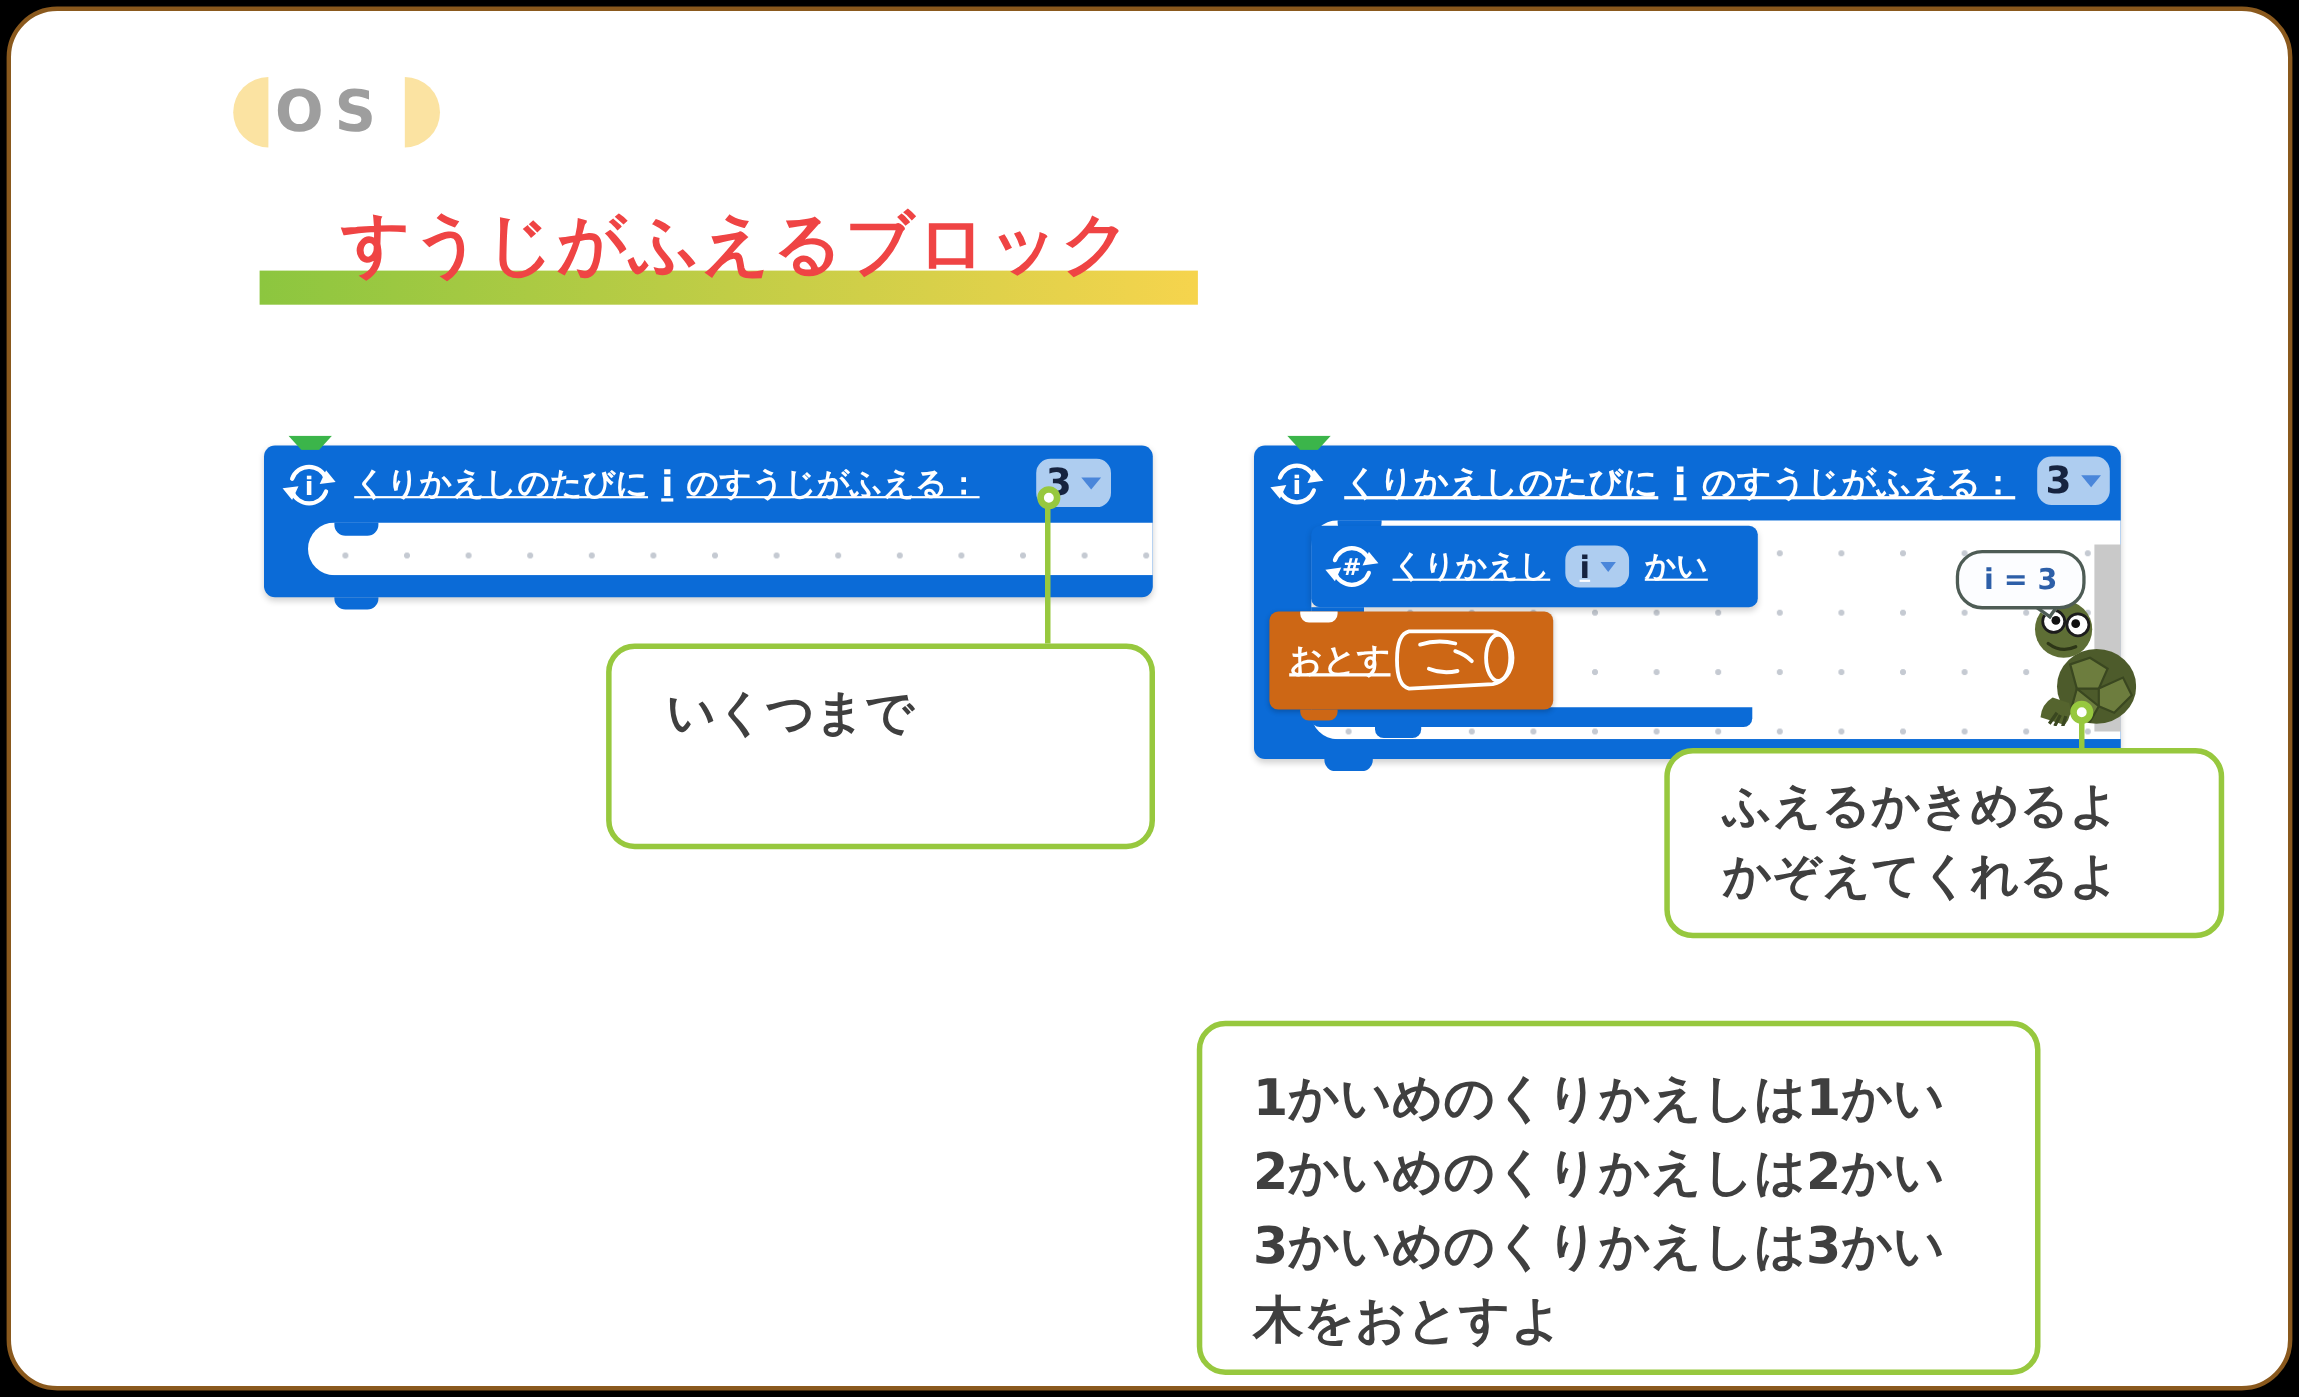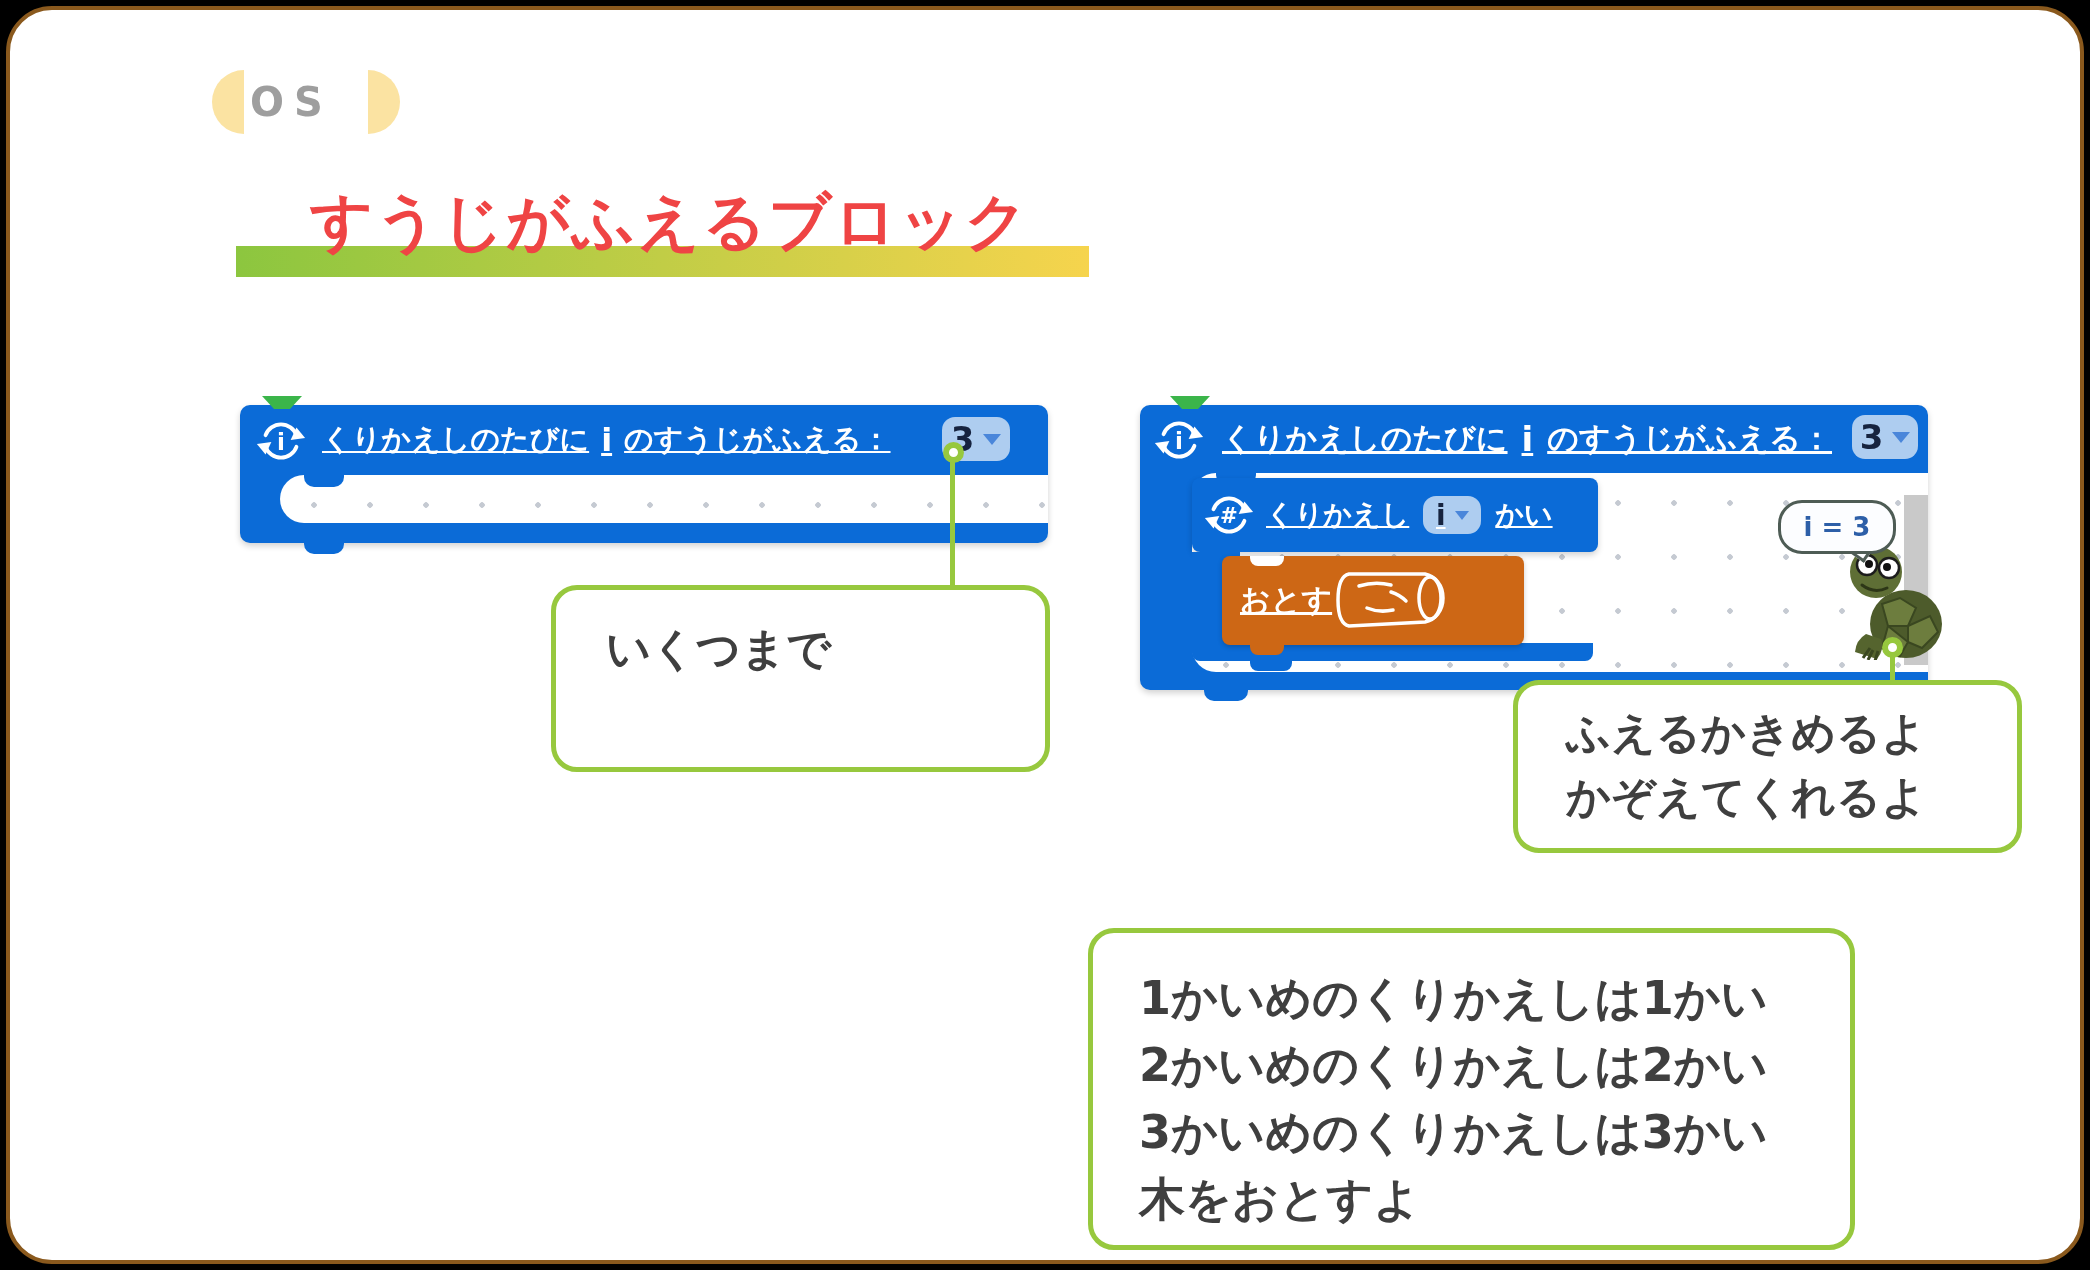--- a/index.html
+++ b/index.html
@@ -5,21 +5,21 @@
   html,body{margin:0;padding:0;background:#000;}
   #canvas{position:relative;width:2090px;height:1270px;background:#000;overflow:hidden;
           font-family:"DejaVu Sans","Liberation Sans",sans-serif;}
   .abs{position:absolute;}
   .slide{left:6px;top:6px;width:2070px;height:1250px;background:#fff;
          border:4px solid #8a591d;border-radius:46px;}
   
   .logo-half{width:32px;height:64px;background:#fbe3a2;}
   .logo-left{left:212px;top:70px;border-radius:64px 0 0 64px;}
   .logo-right{left:368px;top:70px;border-radius:0 64px 64px 0;}
-  .logo-text{left:250px;top:70px;height:64px;line-height:64px;font-size:40px;font-weight:800;
+  .logo-text{left:250px;top:70px;height:64px;line-height:64px;font-size:52px;font-weight:800;
              color:#9e9e9e;letter-spacing:10px;}
   
   .title{left:310px;top:180px;font-size:62px;font-weight:700;color:#ef4444;letter-spacing:2px;}
   .title-underline{left:236px;top:246px;width:853px;height:31px;
                    background:linear-gradient(90deg,#8cc63f,#f6d44d);}
   
   .blk{background:#0b6bd7;border-radius:10px;box-shadow:0 3px 6px rgba(0,0,0,.18);}
   .white-area{background:#fff;border-radius:24px 0 0 24px;
       background-image:radial-gradient(circle,#c5cad2 2.5px,rgba(0,0,0,0) 3px);
       background-size:56px 54px;background-position:6px 3px;}
@@ -137,21 +137,21 @@
     <div class="abs blk-text" style="left:74px;top:0;height:74px;font-size:28px;gap:14px;">
       <span>くりかえし</span>
       <span class="dd" style="width:58px;height:38px;">
         <span class="dd-val" style="font-size:28px;">i</span>
         <span class="caret small"></span>
       </span>
       <span>かい</span>
     </div>
   </div>
 
-  <div class="abs orange-blk" style="left:1222px;top:556px;width:258px;height:89px;padding-left:44px;">
+  <div class="abs orange-blk" style="left:1154px;top:556px;width:258px;height:89px;">
     <div class="abs white-socket" style="left:28px;top:0;width:34px;height:10px;"></div>
     <div class="abs orange-bump" style="left:28px;top:89px;width:34px;height:10px;"></div>
     <div class="abs blk-text" style="left:18px;top:0;height:89px;font-size:30px;">おとす</div>
     <svg class="abs" style="left:106px;top:10px;" width="130" height="68" viewBox="0 0 120 68">
       <g stroke="#fff" stroke-width="3.5" fill="none" stroke-linecap="round">
         <path d="M16 8 C7 10 5 22 5 34 C5 46 7 58 16 60 L92 56 C102 54 110 45 110 32 C110 19 102 10 92 8 Z"></path>
         <ellipse cx="97" cy="32" rx="11" ry="21"></ellipse>
         <path d="M26 20 q16 -5 32 -1"></path>
         <path d="M34 42 q12 5 26 2"></path>
         <path d="M58 26 q9 3 15 9"></path>

